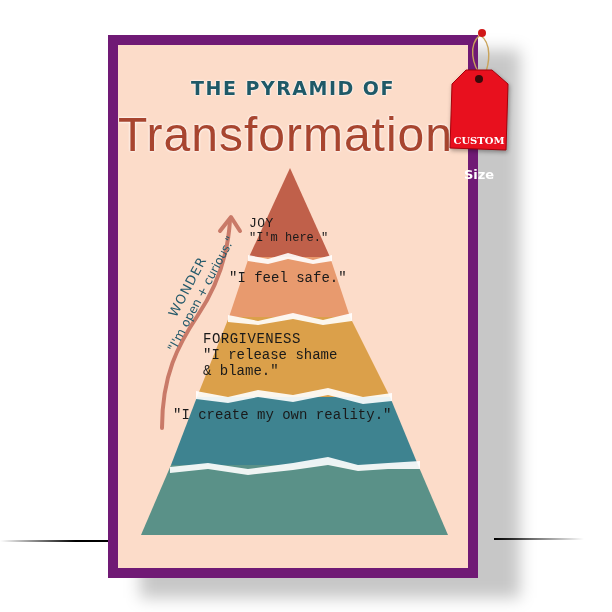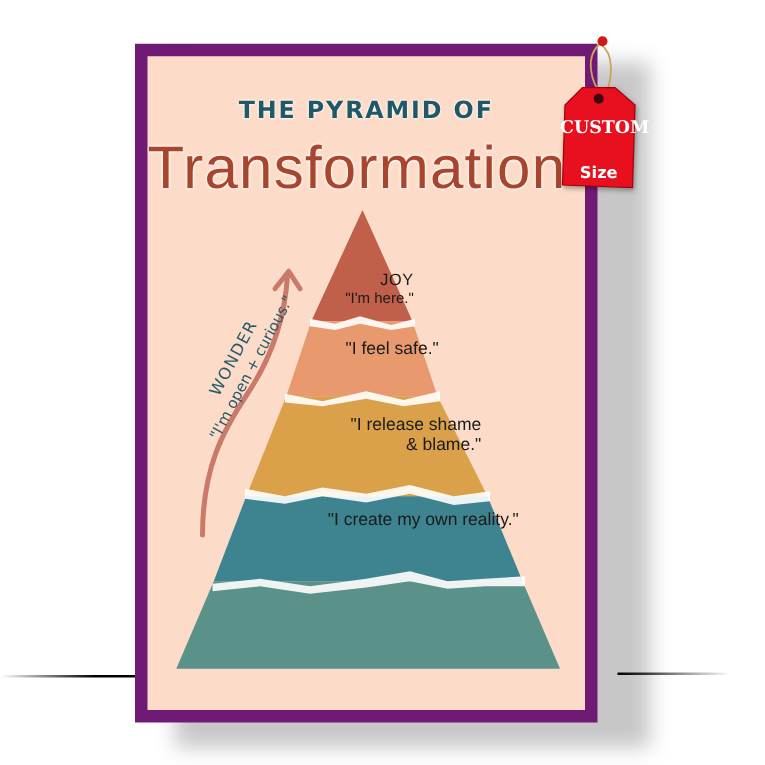--- a/index.html
+++ b/index.html
@@ -5,27 +5,27 @@
   html, body { margin:0; padding:0; }
   body { width:612px; height:612px; background:#ffffff; position:relative; overflow:hidden; font-family:"DejaVu Sans", sans-serif; }
   .floor-line-left { position:absolute; left:0; top:540px; width:126px; height:2px; background:linear-gradient(to right, rgba(0,0,0,0), #000 60%); }
   .floor-line-right { position:absolute; left:494px; top:538px; width:90px; height:2px; background:linear-gradient(to right, #000, rgba(0,0,0,0)); }
   .shadow { position:absolute; left:140px; top:50px; width:380px; height:548px; background:rgba(0,0,0,0.22); filter:blur(8px); }
   .frame { position:absolute; left:108px; top:35px; width:370px; height:543px; background:#701a75; box-sizing:border-box; padding:10px; }
   .poster { position:relative; width:100%; height:100%; background:#fcdcc9; overflow:hidden; }
   .title-top { position:absolute; left:0; right:0; top:32px; text-align:center; font-family:"DejaVu Sans", sans-serif; font-weight:bold; font-size:19px; letter-spacing:1.5px; color:#1f5967; text-shadow:0 0 2px #fff, 0 0 2px #fff; }
   .title-main { position:absolute; left:0; right:0; top:62px; text-align:left; font-family:Liberation Sans, sans-serif; font-size:48px; color:#a8452f; letter-spacing:1px; text-shadow:0 0 2px #fff, 0 0 3px #fff; }
   svg.pyr { position:absolute; left:0; top:0; }
-  .tier-text { position:absolute; text-align:right; font-family:Liberation Sans, sans-serif; color:#1a1a1a; line-height:1.15; }
+  .tier-text { position:absolute; text-align:left; font-family:Liberation Mono, monospace; color:#1a1a1a; line-height:1.15; }
   .tier-name { font-size:14px; letter-spacing:0.5px; }
   .tier-quote { font-size:14px; }
   .wonder { position:absolute; left:16px; top:222px; transform:rotate(-62deg); transform-origin:left top; color:#255a6b; text-align:center; font-size:12px; line-height:1.2; width:140px; }
   .tag { position:absolute; left:448px; top:68px; width:62px; height:84px; }
   .tag-label { position:absolute; left:448px; top:94px; width:62px; text-align:center; color:#fff; font-family:"DejaVu Serif", serif; font-weight:bold; line-height:1.2; }
-  .tag-l1 { font-size:14px; }
+  .tag-l1 { font-size:10px;margin-top:41px; }
   .tag-l2 { font-size:13px; margin-top:20px; font-family:"DejaVu Sans", sans-serif; font-weight:bold; }
 </style>
 </head>
 <body>
 
 <div class="floor-line-left"></div>
 <div class="floor-line-right"></div>
 <div class="shadow"></div>
 
 <div class="frame">
@@ -56,20 +56,21 @@
     <div class="tier-text" style="left:131px; top:172px; width:82px;">
       <div class="tier-name" style="font-size:13px;">JOY</div>
       <div class="tier-quote" style="font-size:12px;">"I'm here."</div>
     </div>
 
     <div class="tier-text" style="left:111px; top:225px; width:122px;">
       <div class="tier-quote">"I feel safe."</div>
     </div>
 
     <div class="tier-text" style="left:85px; top:286px; width:182px;">
+      <div class="tier-name">FORGIVENESS</div>
       <div class="tier-quote">"I release shame</div>
       <div class="tier-quote">&amp; blame."</div>
     </div>
 
     <div class="tier-text" style="left:55px; top:362px; width:242px;">
       <div class="tier-quote">"I create my own reality."</div>
     </div>
 
 
     <div class="wonder" style="left:30px; top:300px;">

